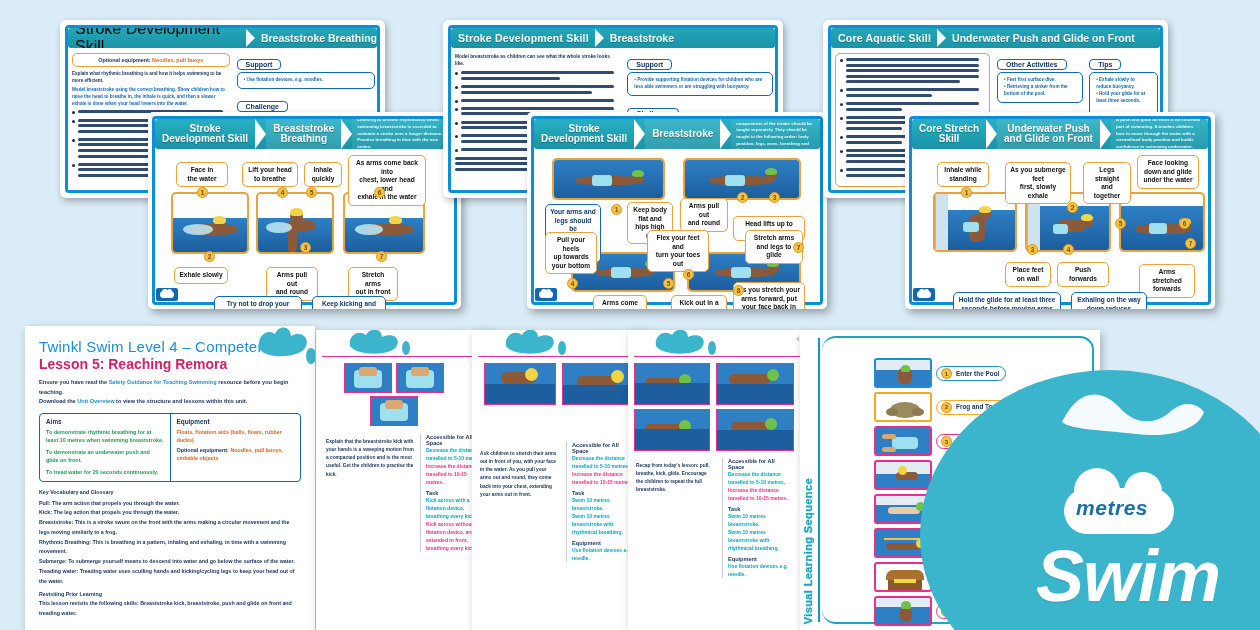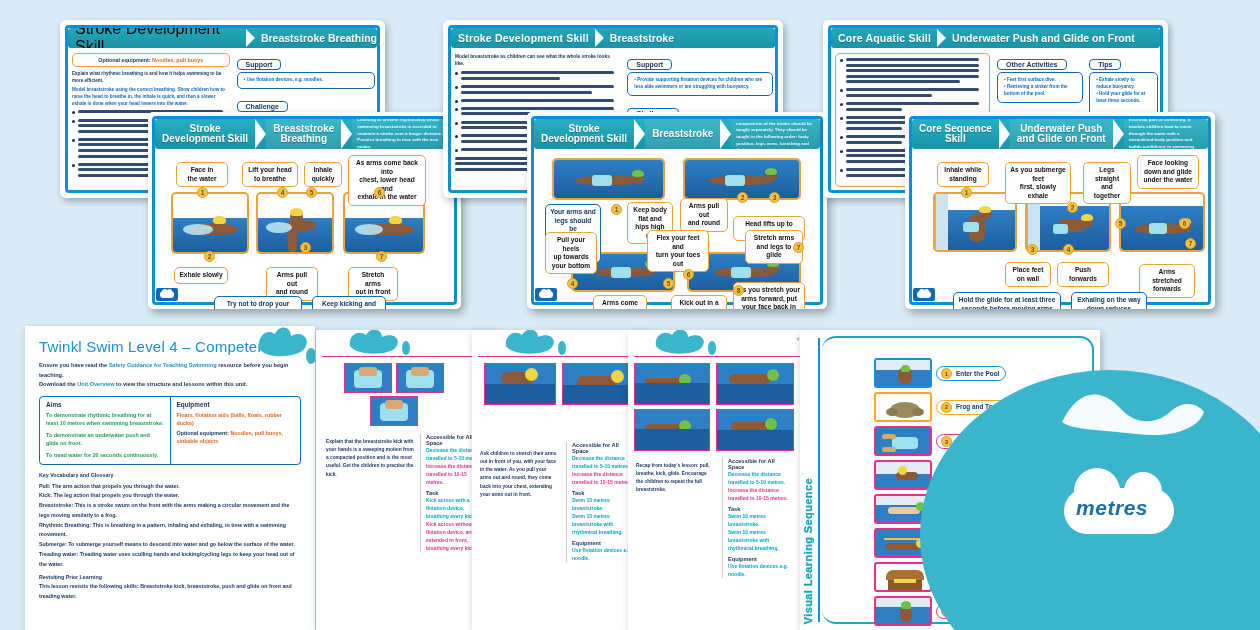--- a/index.html
+++ b/index.html
@@ -631,21 +631,21 @@
             </div>
           </div>
         </div>
       </div>
     </div>
   </div>
 
   <div class="detail" style="left:905px; top:112px; width:310px; height:197px;">
     <div class="dframe"></div>
     <div class="dhead">
-      <div class="h1">Core Sequence
+      <div class="h1">Core Stretch
 Skill</div>
       <div class="arrow"></div>
       <div class="h2">Underwater Push
 and Glide on Front</div>
       <div class="arrow"></div>
       <div class="note">A push and glide on front is an essential part of swimming. It teaches children how to move through the water with a streamlined body position and builds confidence in swimming underwater.</div>
     </div>
     <div class="dbody">
 
       <div class="callout" style="left:22px;top:8px;width:52px;">Inhale while
@@ -706,20 +706,21 @@
       </div>
     </div>
   </div>
 
   <div class="doc" style="left:25px; top:326px; width:290px; height:304px; padding:12px 14px;">
     <svg class="splashart" viewBox="0 0 70 48">
       <path d="M8 26 C6 14,16 6,24 12 C28 2,40 4,40 14 C50 8,60 16,54 26 C48 36,14 38,8 26Z" fill="#3bb5cc"></path>
       <ellipse cx="60" cy="34" rx="5" ry="8" fill="#3bb5cc"></ellipse>
     </svg>
     <div class="doc-title">Twinkl Swim Level 4 – Competent</div>
+    <div class="doc-sub">Lesson 5: Reaching Remora</div>
 
     <div class="doc-note">
       <div>
         <span>Ensure you have read the </span><span style="color:#1b8fd1;text-decoration:none;">Safety Guidance for Teaching Swimming</span><span> resource before you begin teaching.</span>
       </div>
       <div>
         <span>Download the </span><span style="color:#1b8fd1;">Unit Overview</span><span> to view the structure and lessons within this unit.</span>
       </div>
     </div>
 
@@ -981,14 +982,15 @@
       </div>
     </div>
   </div>
 
   <div class="brand"></div>
   <svg class="brand-wave" viewBox="0 0 150 56">
     <path d="M4 40 C20 6,44 6,62 26 C76 42,96 44,112 30 C124 19,138 20,146 30 C140 48,112 56,78 52 C44 48,14 48,4 40Z" fill="#ffffff" opacity="0.95"></path>
   </svg>
   <div class="brand-cloud"></div>
   <div class="brand-twinkl">metres</div>
+  <div class="brand-swim">Swim</div>
 
 </div>
 
 </body></html>

